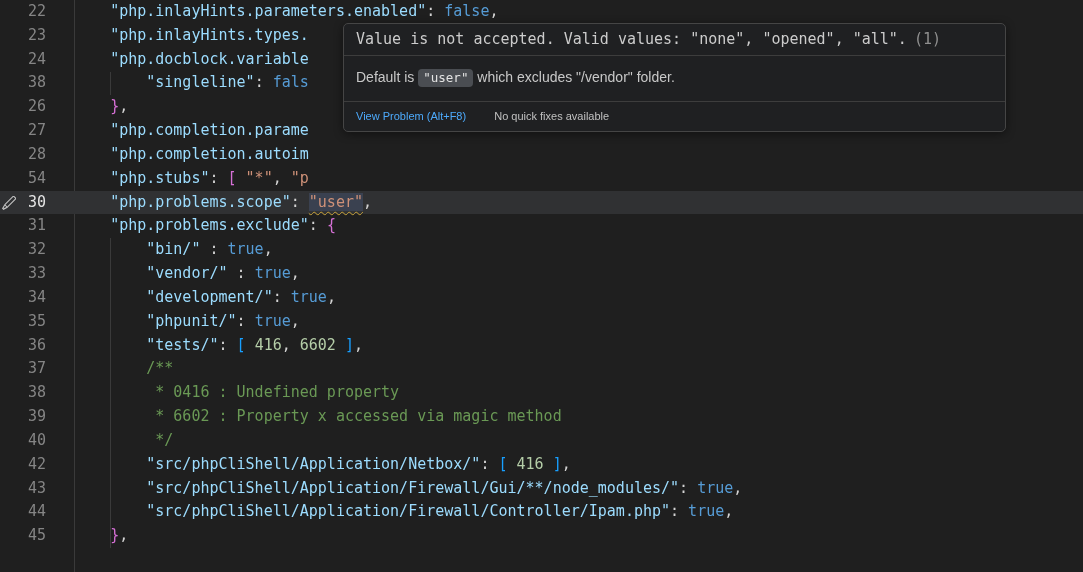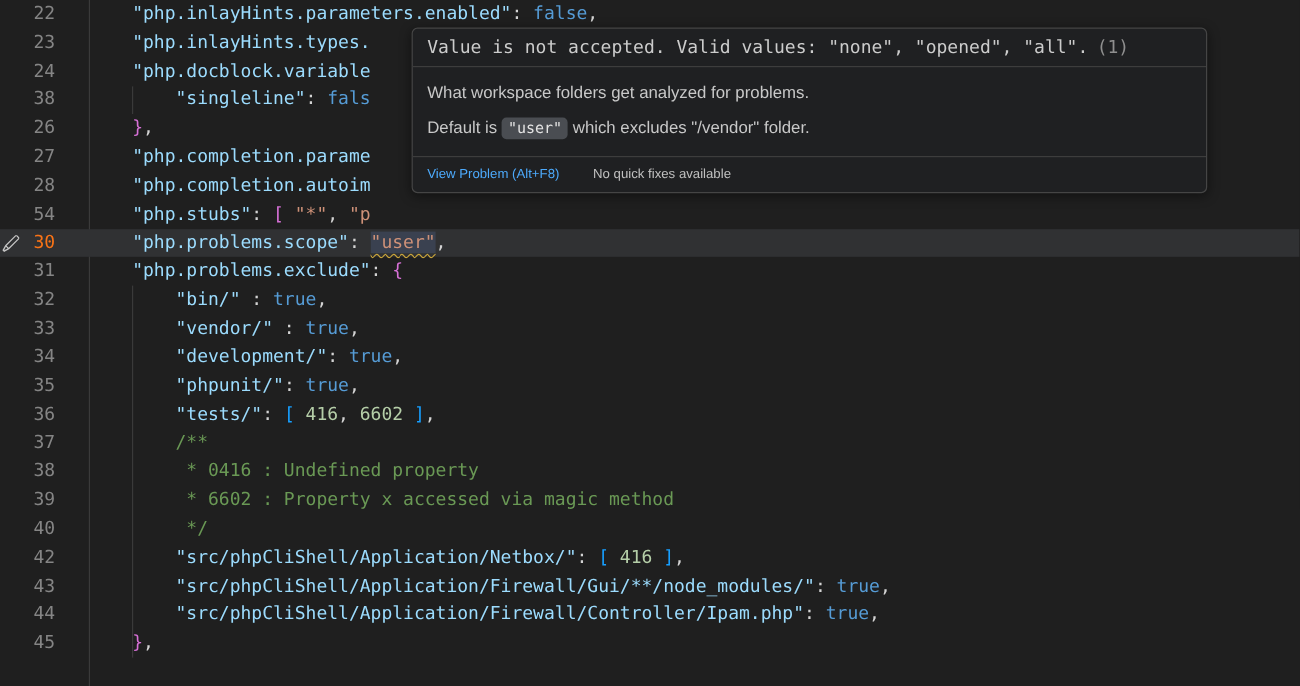--- a/index.html
+++ b/index.html
@@ -15,21 +15,21 @@
   .indent-guide { position: absolute; width: 1px; background: #3a3a3a; z-index: 1; }
 
   
   .lines { position: absolute; inset: 0; z-index: 2; }
   .row { position: relative; height: 23.83px; line-height: 23.83px; font-size: 15px; width: 1083px; }
   .row.current { background: #303133; }
   .ln {
     position: absolute; left: 0; top: 0; width: 46px;
     text-align: right; color: #858585; user-select: none;
   }
-  .row.current .ln { color: #f97316; }
+  .row.current .ln { color: #e5e5e5; }
   .code { position: absolute; left: 74px; top: 0; white-space: pre; }
   .tk-key { color: #9cdcfe; }
   .tk-str { color: #ce9178; }
   .tk-kw  { color: #569cd6; }
   .tk-num { color: #b5cea8; }
   .tk-pun { color: #d4d4d4; }
   .tk-cmt { color: #6a9955; }
   .tk-br2 { color: #d670d6; }
   .tk-br3 { color: #179fff; }
   .tk-strmark {
@@ -187,21 +187,20 @@
         <span class="ln">45</span>
         <span class="code"><span class="tk-pun">    </span><span class="tk-br2">}</span><span class="tk-pun">,</span></span>
       </div>
     </div>
 
   <div class="hover">
     <div class="hover-msg">
       <span>Value is not accepted. Valid values: "none", "opened", "all".</span><span class="count">(1)</span>
     </div>
     <div class="hover-body" id="hoverBody">
-        <p><span>What workspace folders get analyzed for problems.</span></p>
         <p><span>Default is </span><span class="seg-code">"user"</span><span> which excludes "/vendor" folder.</span></p>
       </div>
     <div class="hover-actions">
       <span class="link">View Problem (Alt+F8)</span>
       <span class="status">No quick fixes available</span>
     </div>
   </div>
 
 </div>
 

